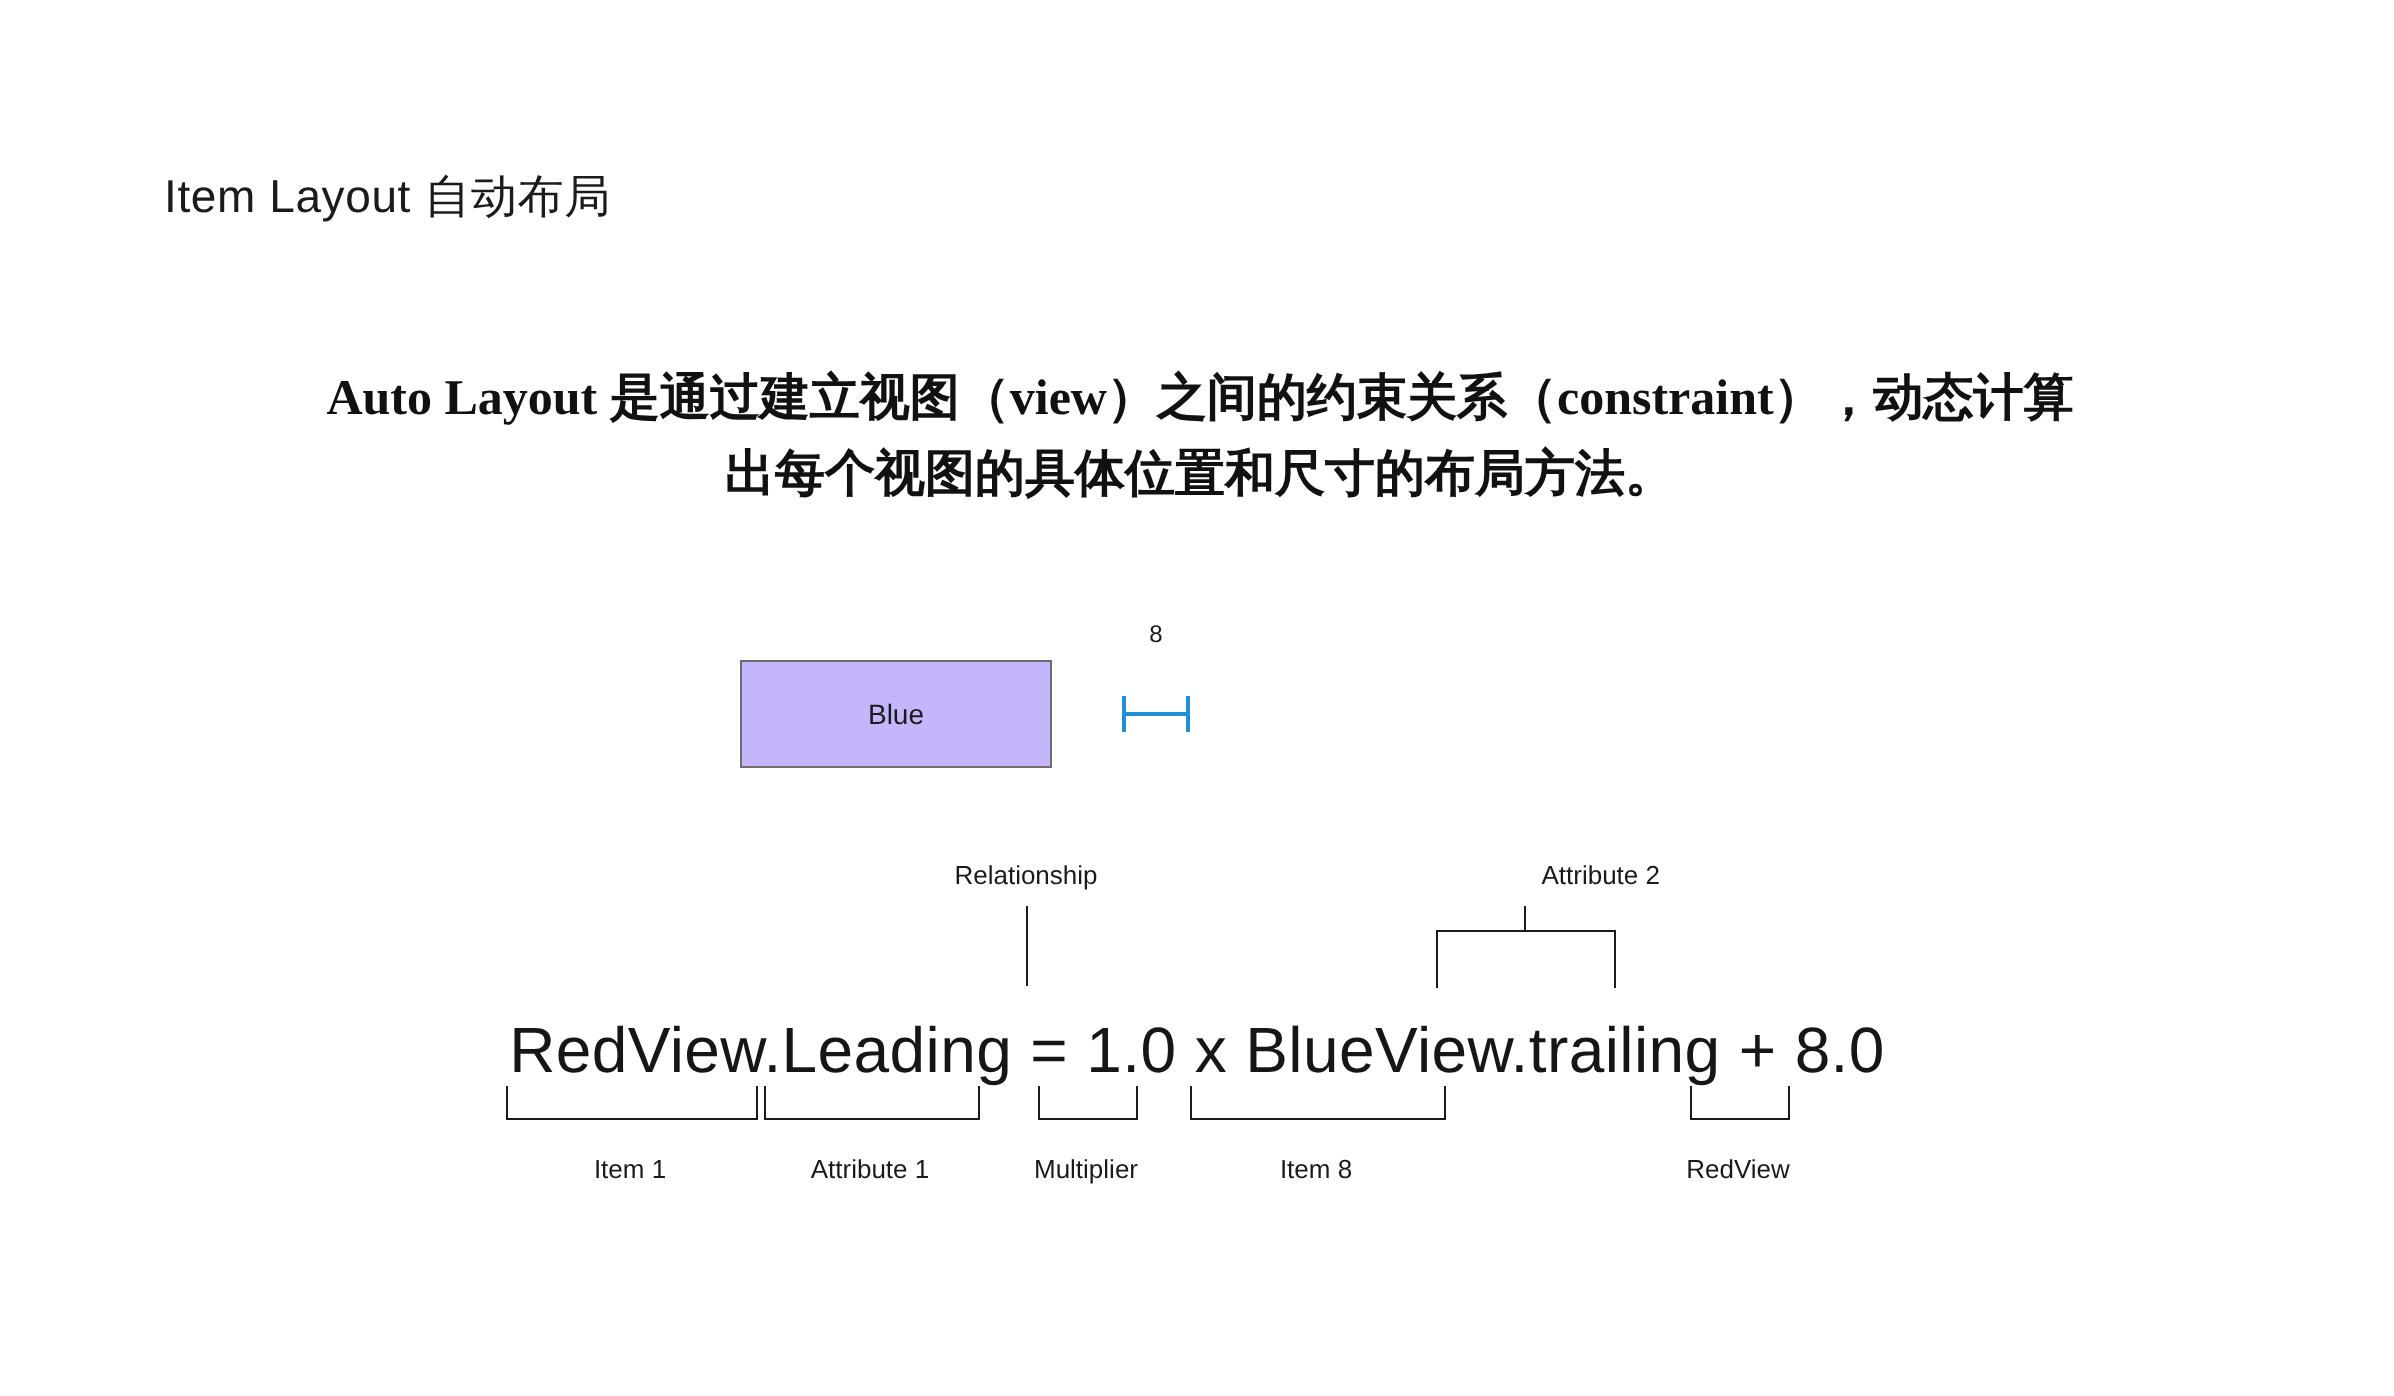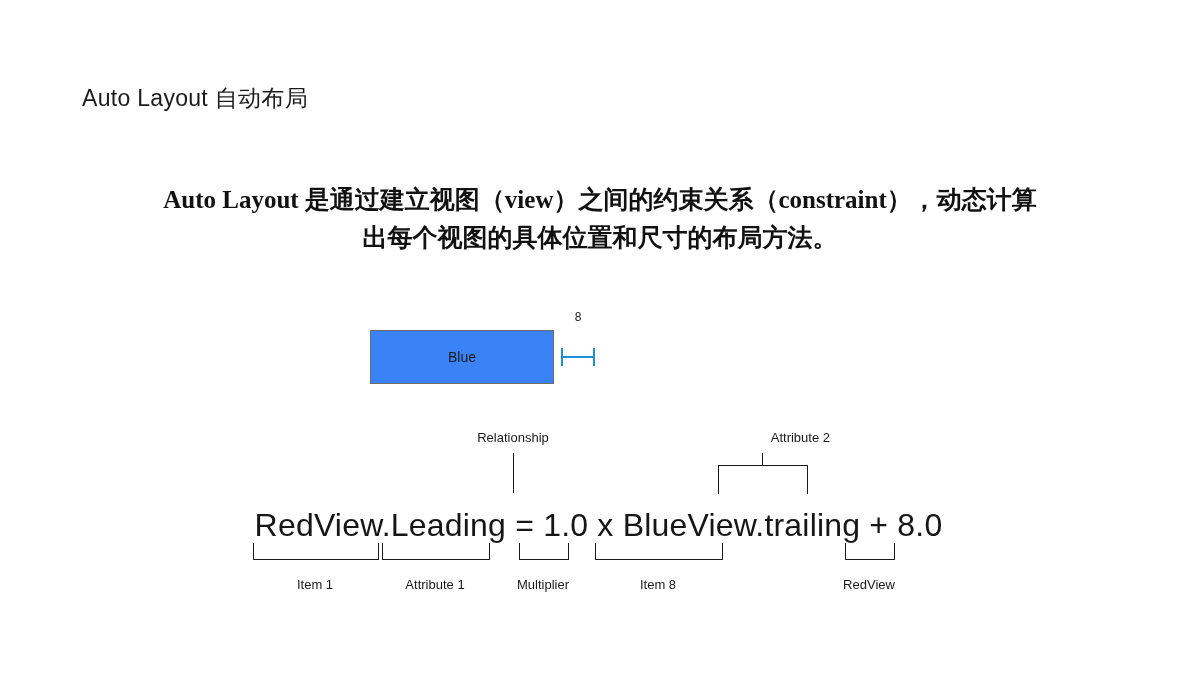--- a/index.html
+++ b/index.html
@@ -54,22 +54,22 @@
     height: 54px;
     box-sizing: border-box;
     display: flex;
     align-items: center;
     justify-content: center;
     font-size: 14px;
     color: #1a1a1a;
   }
   .view-box.blue {
     left: 370px;
-    width: 184px;
-    background: #3b82f6;
+    width: 156px;
+    background: #c4b5fd;
     border: 1px solid #6d6d6d;
   }
   .view-box.red {
     left: 600px;
     width: 180px;
     background: #ef9f8c;
     border: 1px solid #6d6d6d;
   }
 
   .gap-measure {
@@ -160,21 +160,21 @@
   .bracket-bottom {
     position: absolute;
     border-bottom: 1px solid #1a1a1a;
     border-left: 1px solid #1a1a1a;
     border-right: 1px solid #1a1a1a;
   }
 </style>
 </head>
 <body>
 
-<h1 class="slide-title">Auto Layout 自动布局</h1>
+<h1 class="slide-title">Item Layout 自动布局</h1>
 
 <p class="lead-paragraph">Auto Layout 是通过建立视图（view）之间的约束关系（constraint），动态计算出每个视图的具体位置和尺寸的布局方法。</p>
 
 <div class="views-area">
   <div class="view-box blue">
     <span>Blue</span>
   </div>
 
   <div class="gap-measure">
     <span class="gap-label">8</span>

